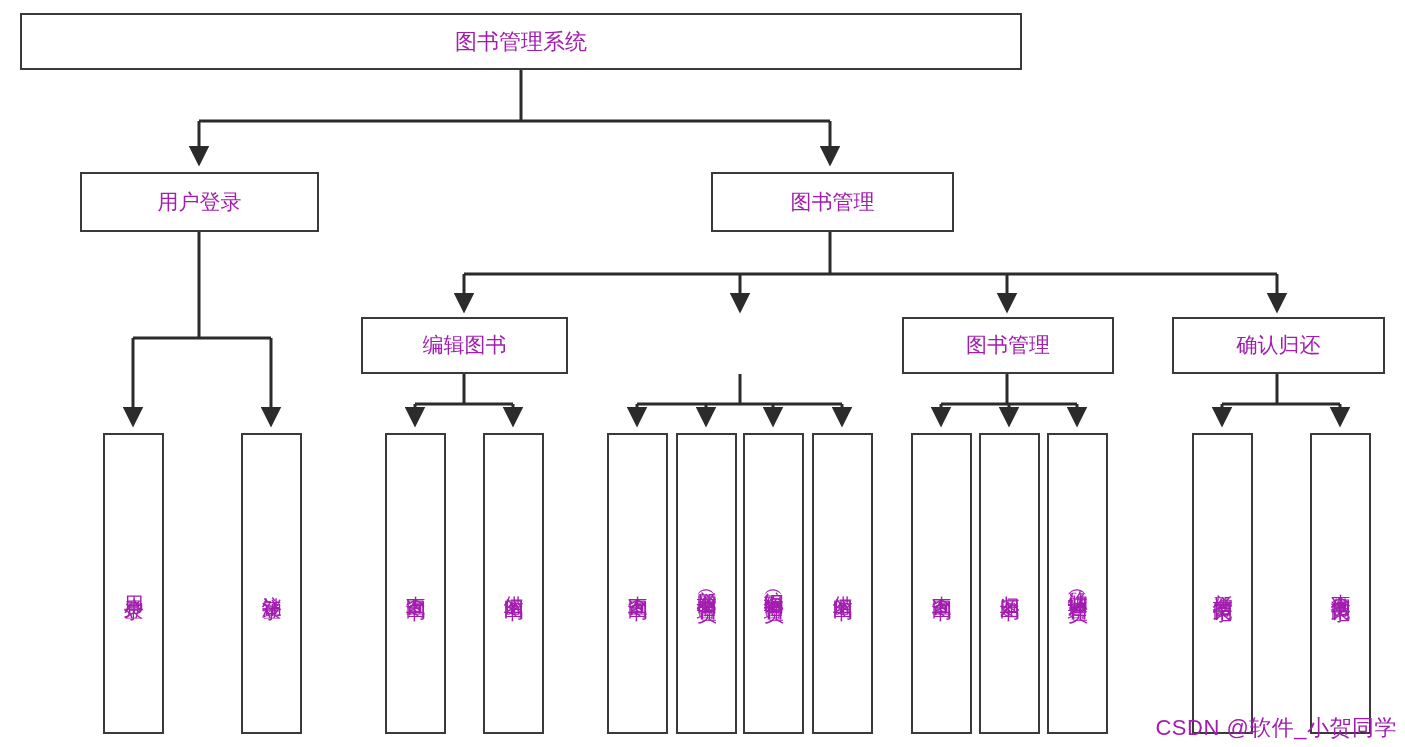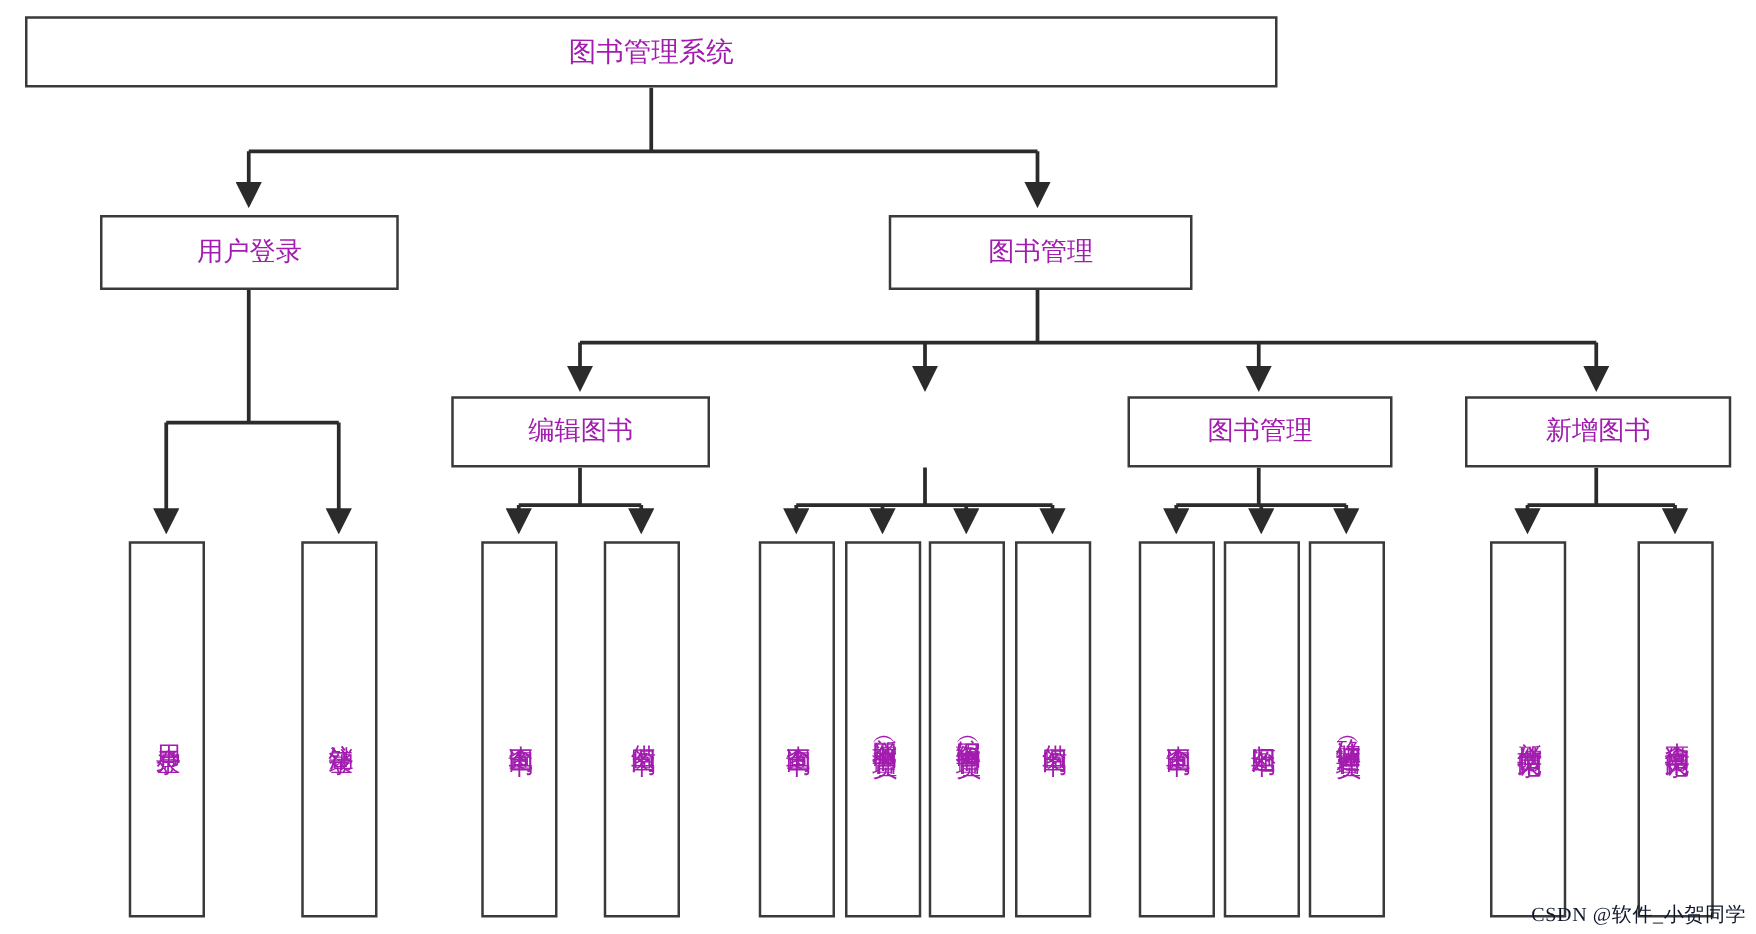--- a/index.html
+++ b/index.html
@@ -48,25 +48,24 @@
   }
   .node .label {
     display: block;
     white-space: pre-line;
   }
   .node.v .label { white-space: nowrap; }
   .watermark {
     position: absolute;
     right: 8px;
     bottom: 4px;
-    font-size: 16px;
-    color: #0f172a;
+    font-size: 22px;
+    color: #a21caf;
     letter-spacing: 0.5px;
     user-select: none;
-    font-family: Liberation Serif, serif;
   }
 </style>
 </head>
 <body>
 
 <div id="canvas">
 
   <svg class="wires" viewBox="0 0 1405 747" xmlns="http://www.w3.org/2000/svg">
     <defs>
       <marker id="arrow" viewBox="0 0 12 12" refX="10" refY="6" markerWidth="7" markerHeight="7" orient="auto-start-reverse">
@@ -133,21 +132,21 @@
   <div class="node h" style="left:361px; top:317px; width:207px; height:57px;">
     <span class="label">编辑图书</span>
   </div>
 
 
   <div class="node h" style="left:902px; top:317px; width:212px; height:57px;">
     <span class="label">图书管理</span>
   </div>
 
   <div class="node h" style="left:1172px; top:317px; width:213px; height:57px;">
-    <span class="label">新增图书</span>
+    <span class="label">确认归还</span>
   </div>
 
   <div class="node v" style="left:103px; top:433px; width:61px; height:301px;">
     <span class="label">用户登录</span>
   </div>
 
   <div class="node v" style="left:241px; top:433px; width:61px; height:301px;">
     <span class="label">注销登录</span>
   </div>
 

